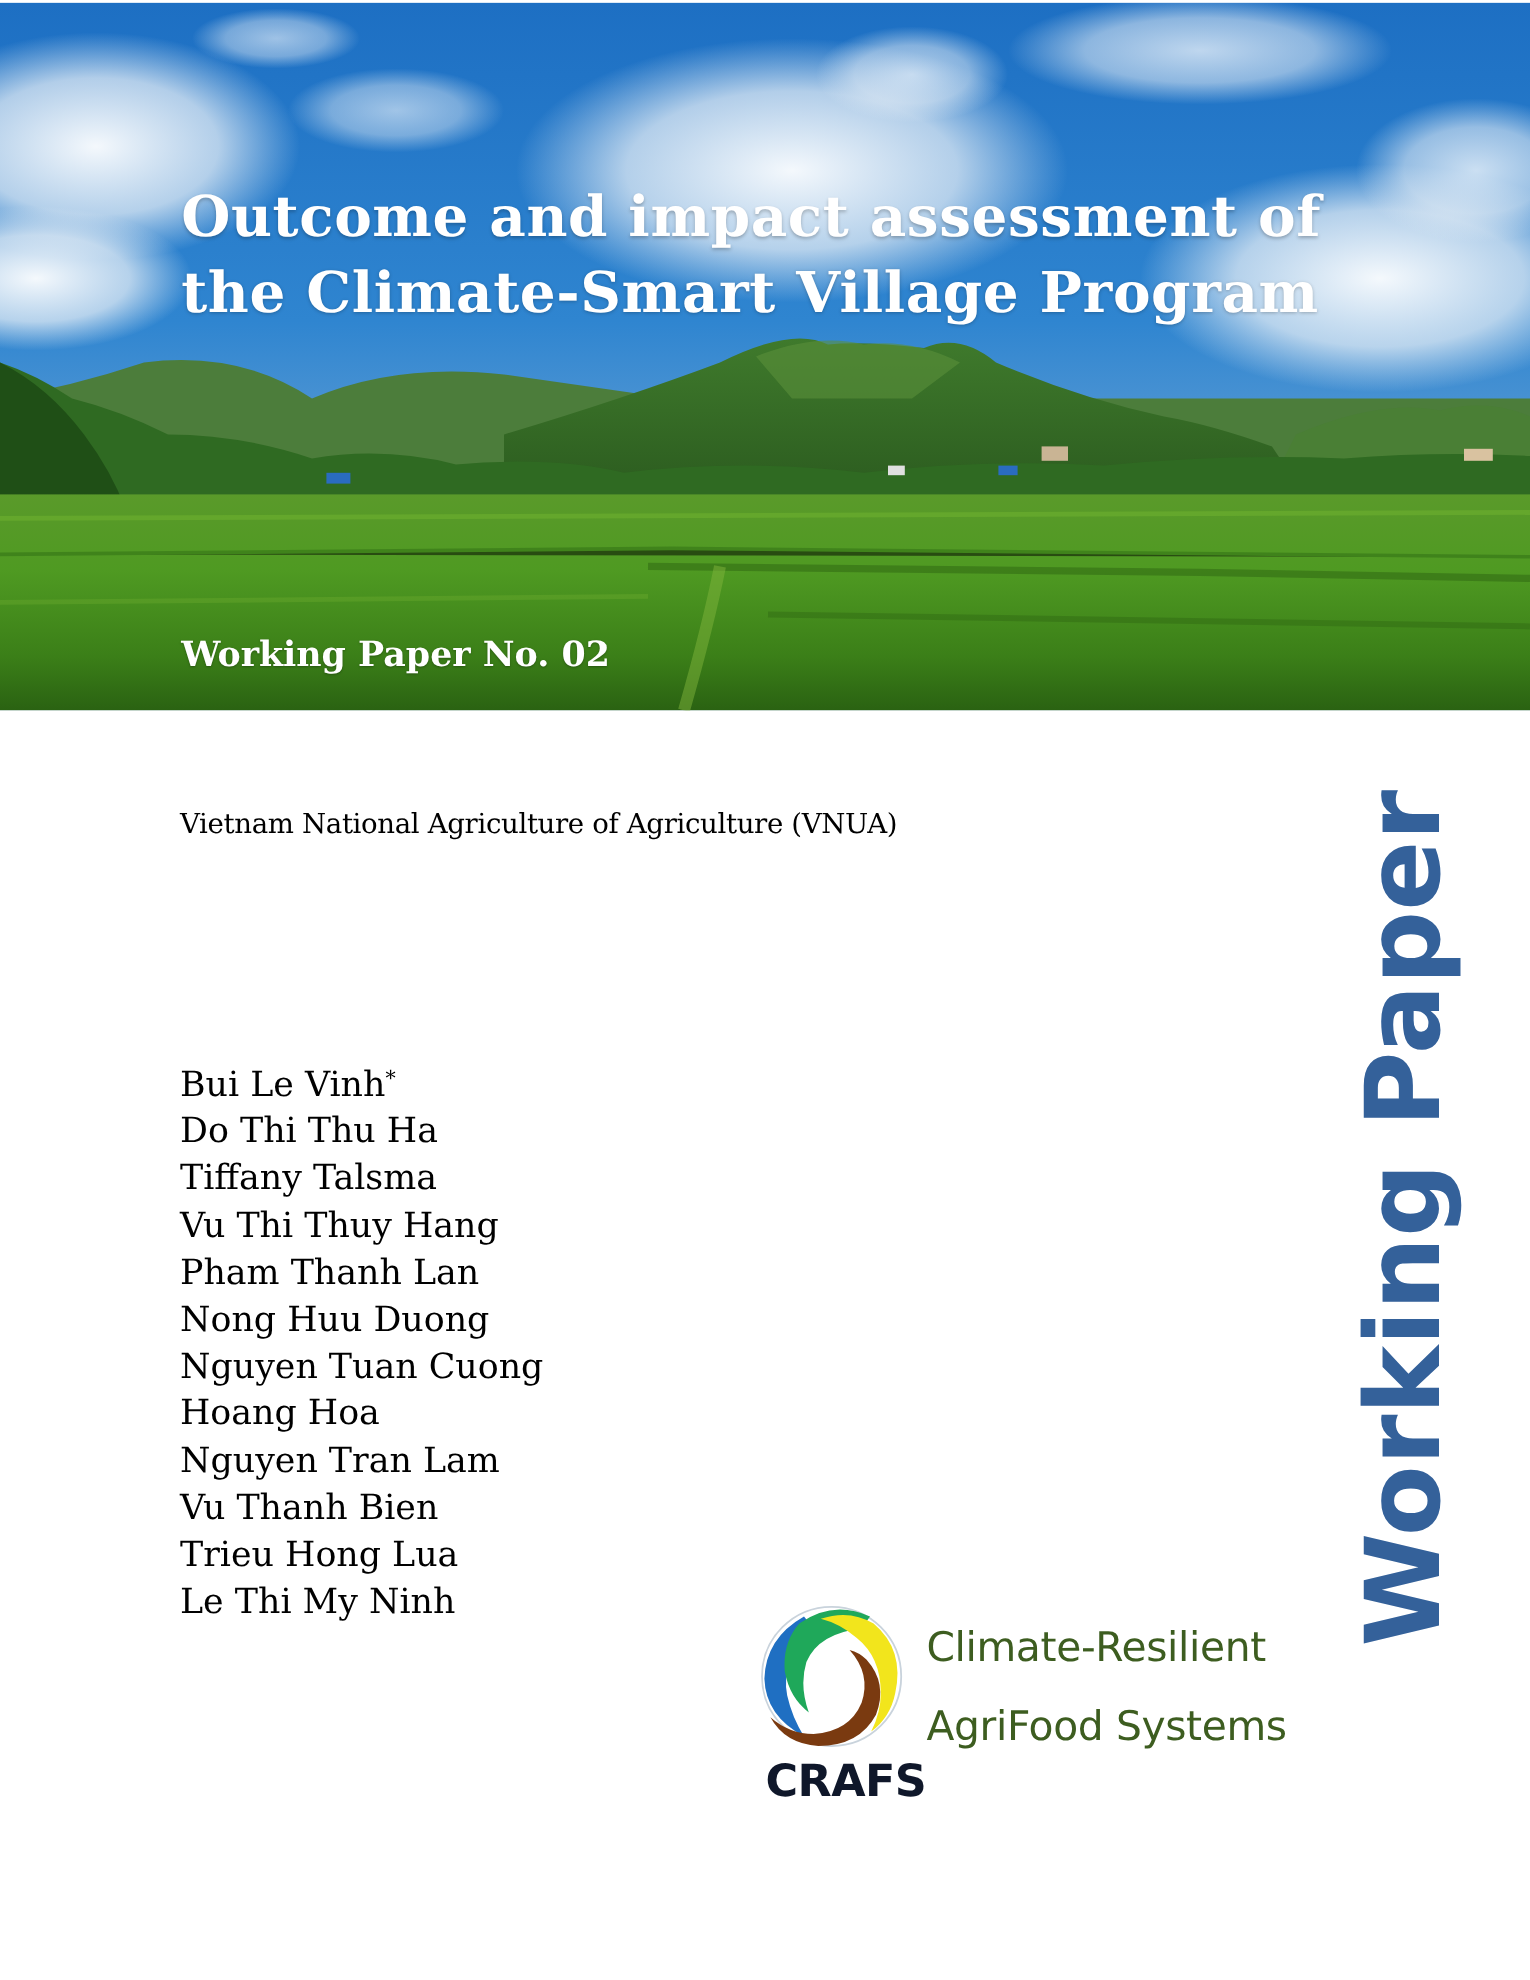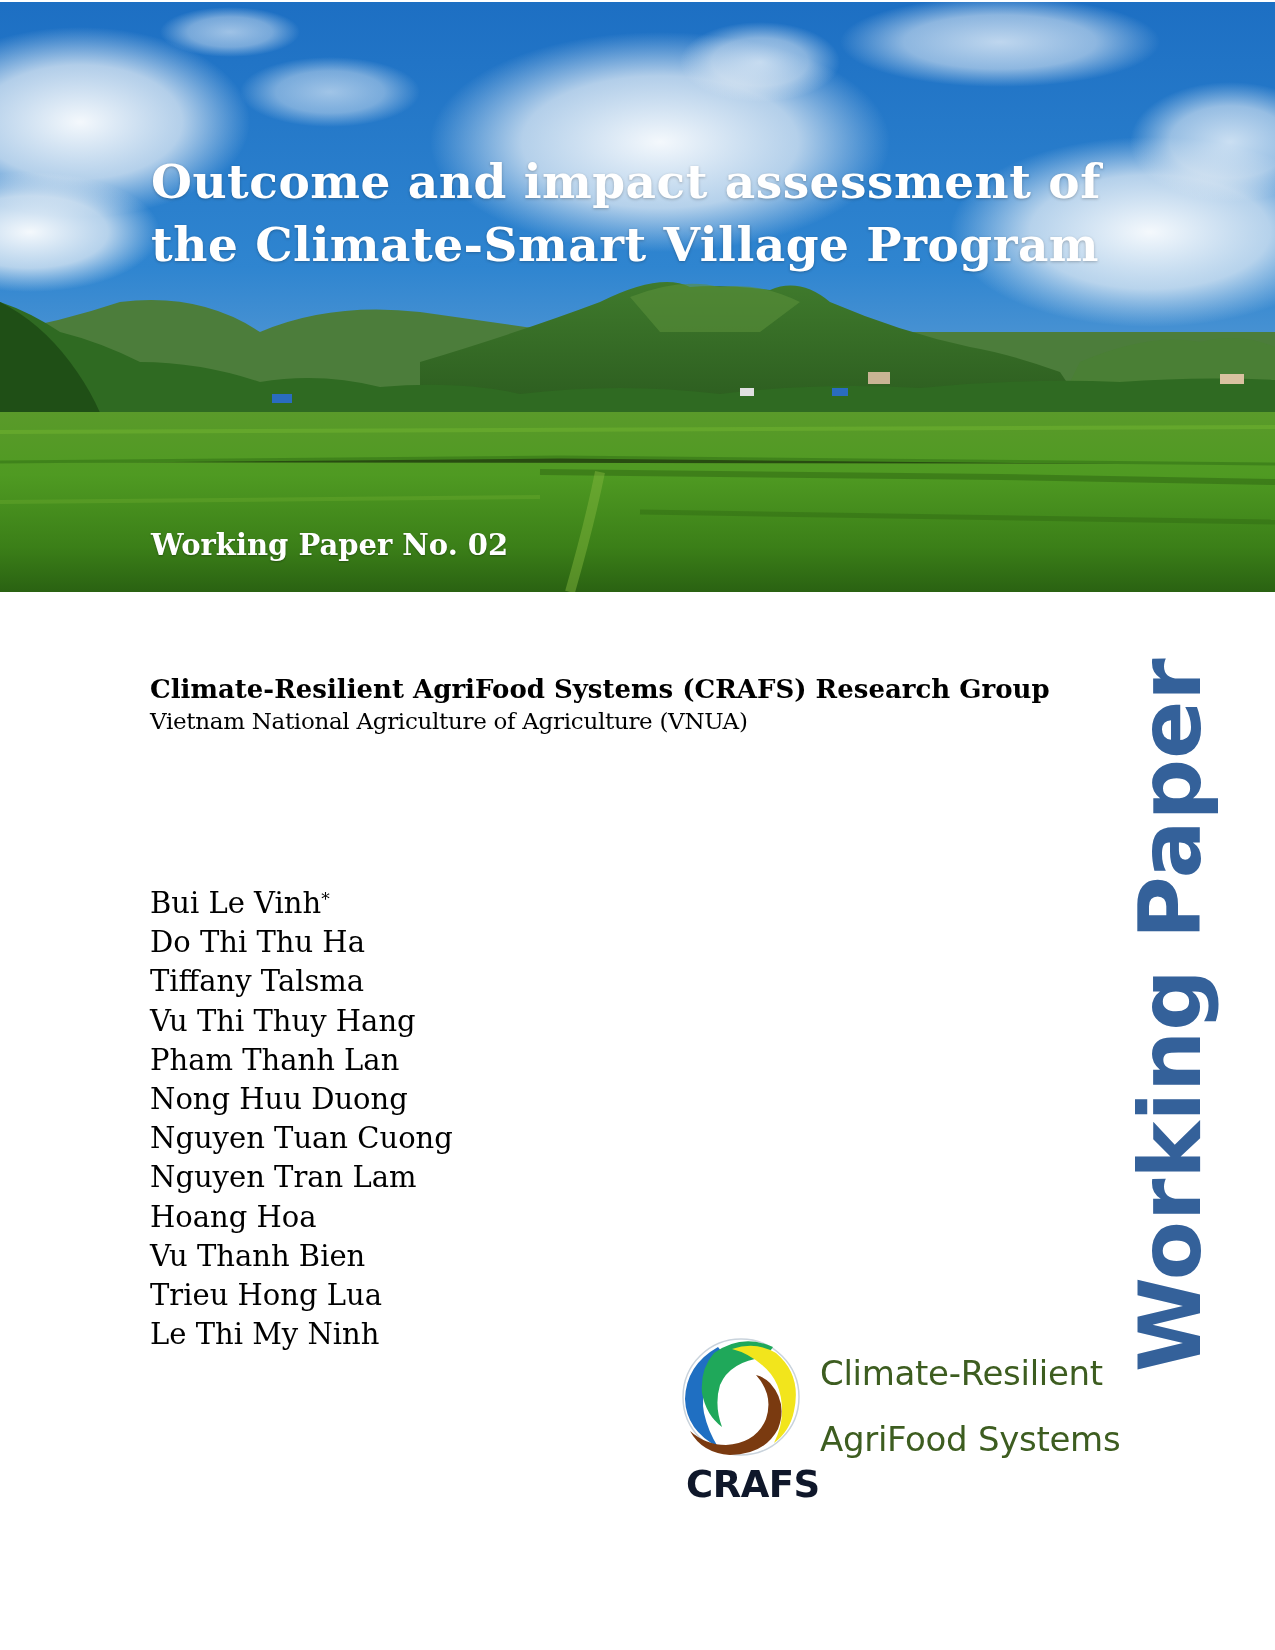--- a/index.html
+++ b/index.html
@@ -22,21 +22,21 @@
   .group .g-inst { font-family: "DejaVu Serif", serif; font-size: 23px; white-space: nowrap; line-height: 30px; letter-spacing: -0.3px; }
 
   .authors { position: absolute; left: 150px; top: 884px; margin: 0; padding: 0; list-style: none; color: #000; }
   .authors li { font-family: "DejaVu Serif", serif; font-size: 29px; line-height: 39.2px; height: 39.2px; white-space: nowrap; }
   .authors sup { font-size: 17px; vertical-align: top; position: relative; top: -4px; }
 
   .vertical-label { position: absolute; left: 1170px; top: 1062px; width: 620px; height: 100px;
     transform: translate(-50%, -50%) rotate(-90deg); text-align: center;
     color: #34619a; font-family: "DejaVu Sans", sans-serif; font-weight: bold; font-size: 86px; line-height: 100px; white-space: nowrap; }
 
-  .logo { position: absolute; left: 630px; top: 1335px; width: 460px; height: 180px; margin-left: 48px; }
+  .logo { position: absolute; left: 630px; top: 1335px; width: 460px; height: 180px; }
   .logo svg { position: absolute; left: 0; top: 0; }
   .logo .l-line { position: absolute; left: 142px; color: #3d5d20; font-family: "DejaVu Sans", sans-serif; font-size: 34px; white-space: nowrap; letter-spacing: -0.3px; }
   .logo .l1 { top: 18px; }
   .logo .l2 { top: 84px; }
   .logo .crafs { position: absolute; left: 8px; top: 128px; color: #0f172a; font-family: "DejaVu Sans", sans-serif; font-weight: bold; font-size: 37px; letter-spacing: -0.5px; }
 </style>
 </head>
 <body>
 
 <div class="hero">
@@ -102,34 +102,33 @@
 
   <h1 class="title">
     <span>Outcome and impact assessment of</span>
     <span>the Climate-Smart Village Program</span>
   </h1>
 </div>
 
 <div class="wp-number">Working Paper No. 02</div>
 
 <div class="group">
-  <div class="g-name">Climate-Resilient AgriFood Systems (CRAFS) Research Group</div>
   <div class="g-inst">Vietnam National Agriculture of Agriculture (VNUA)</div>
 </div>
 
 <ul class="authors">
   <li><span>Bui Le Vinh</span><sup>*</sup></li>
   <li><span>Do Thi Thu Ha</span></li>
   <li><span>Tiffany Talsma</span></li>
   <li><span>Vu Thi Thuy Hang</span></li>
   <li><span>Pham Thanh Lan</span></li>
   <li><span>Nong Huu Duong</span></li>
   <li><span>Nguyen Tuan Cuong</span></li>
+  <li><span>Hoang Hoa</span></li>
   <li><span>Nguyen Tran Lam</span></li>
-  <li><span>Hoang Hoa</span></li>
   <li><span>Vu Thanh Bien</span></li>
   <li><span>Trieu Hong Lua</span></li>
   <li><span>Le Thi My Ninh</span></li>
 </ul>
 
 <div class="vertical-label">Working Paper</div>
 
 <div class="logo">
   <svg width="130" height="130" viewBox="0 0 130 130">
     <circle cx="63" cy="62" r="58" fill="#ffffff" stroke="#c9d3dc" stroke-width="1.5"></circle>

